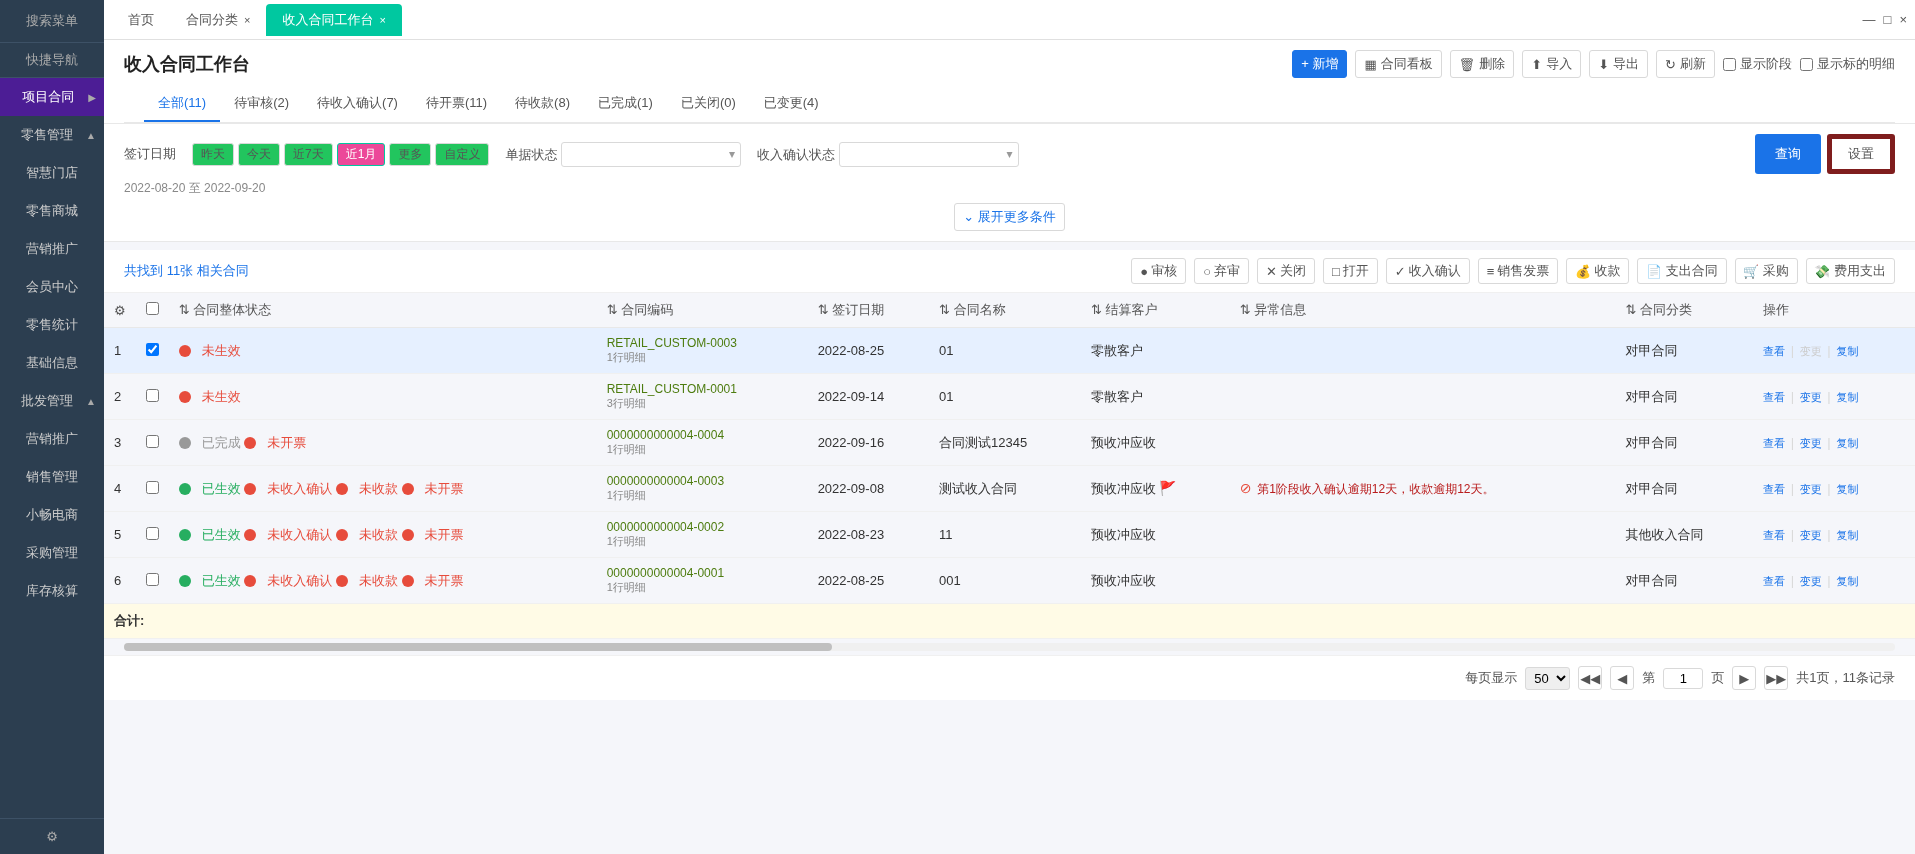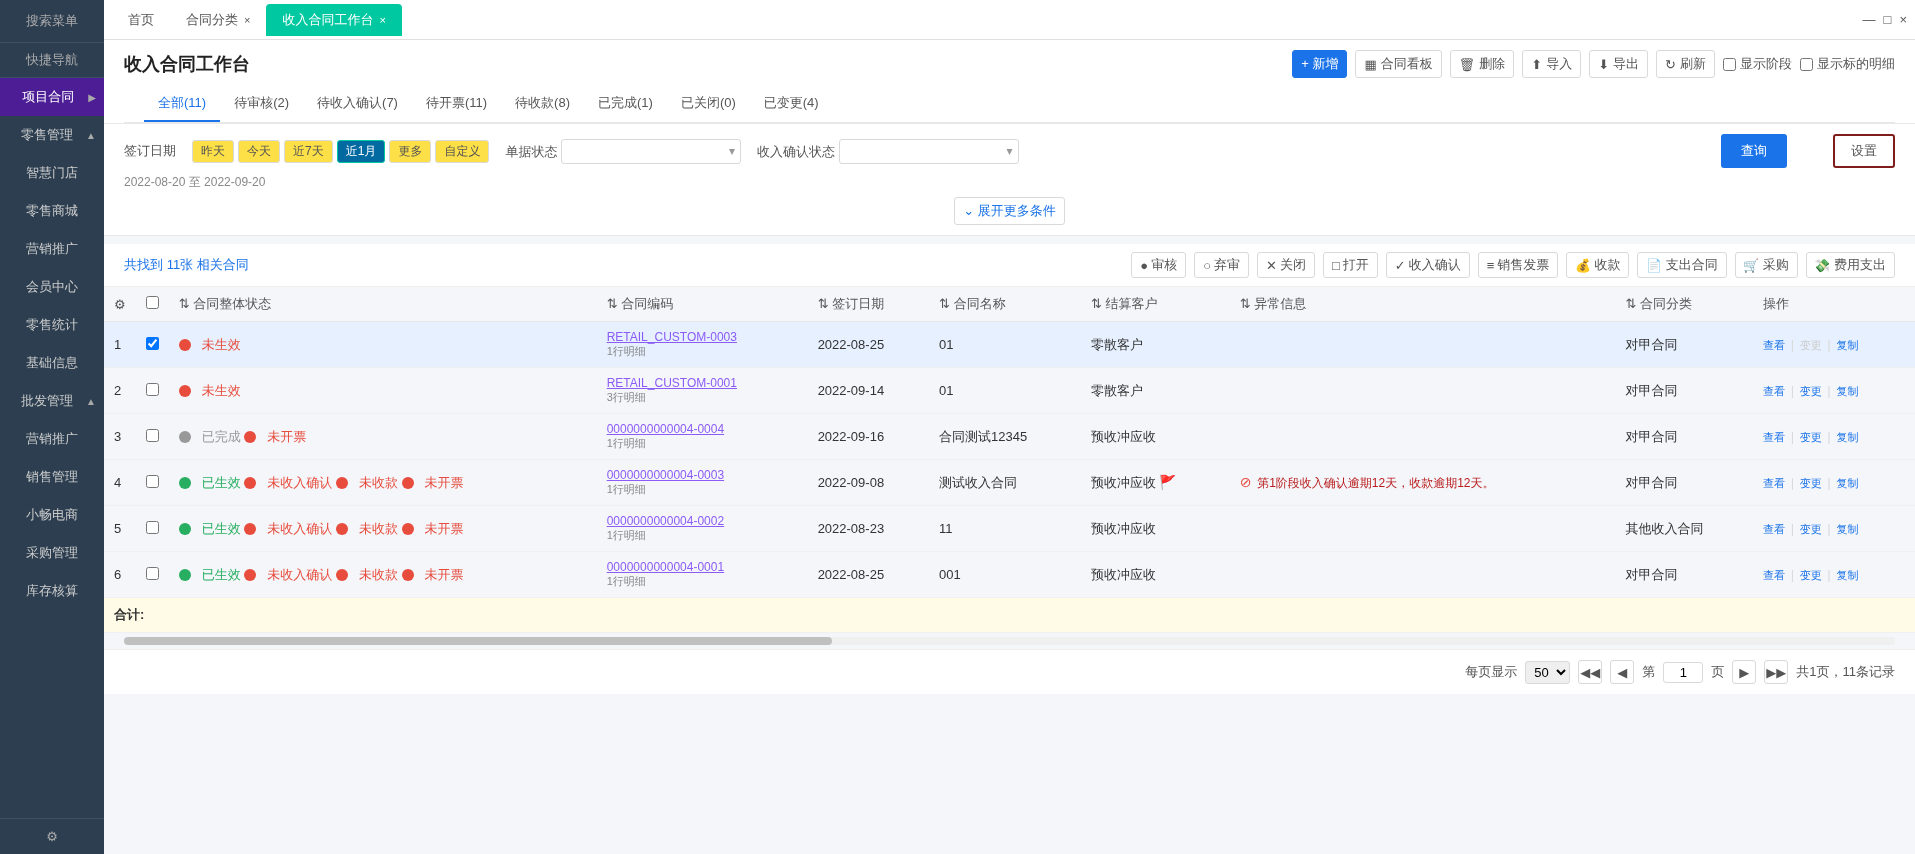--- a/index.html
+++ b/index.html
@@ -41,49 +41,49 @@
     
     .sub-tabs { display: flex; gap: 0; border-bottom: 1px solid #e8e8e8; background: #fff; padding: 0 20px; }
     .sub-tab { padding: 8px 14px; cursor: pointer; color: #555; border-bottom: 2px solid transparent; font-size: 13px; }
     .sub-tab.active { color: #1a73e8; border-bottom: 2px solid #1a73e8; }
 
     
     .filter-area { background: #fff; padding: 10px 20px; border-bottom: 1px solid #e8e8e8; margin-bottom: 8px; }
     .filter-row { display: flex; align-items: center; gap: 16px; flex-wrap: wrap; }
     .filter-label { color: #555; font-size: 13px; }
     .filter-date-btns { display: flex; gap: 4px; align-items: center; }
-    .date-btn { padding: 2px 8px; border: 1px solid #d9d9d9; border-radius: 3px; cursor: pointer; font-size: 12px; color: #555; background: #fde047; }
-    .date-btn.active { background: #0369a1; color: #fff; border-color: #00c8a0; }
+    .date-btn { padding: 2px 8px; border: 1px solid #d9d9d9; border-radius: 3px; cursor: pointer; font-size: 12px; color: #555; background: #22c55e; }
+    .date-btn.active { background: #ec4899; color: #fff; border-color: #00c8a0; }
     .date-range { color: #888; font-size: 12px; }
     .filter-select { border: 1px solid #d9d9d9; border-radius: 3px; padding: 4px 24px 4px 8px; font-size: 13px; color: #555; min-width: 180px; cursor: pointer; background: #fff; appearance: none; }
     .filter-select-wrapper { position: relative; display: inline-block; }
     .filter-select-wrapper::after { content: '▾'; position: absolute; right: 6px; top: 50%; transform: translateY(-50%); color: #999; pointer-events: none; font-size: 12px; }
     .expand-btn { color: #1a73e8; cursor: pointer; font-size: 13px; padding: 4px 8px; border: 1px solid #d9d9d9; border-radius: 3px; background: #fff; }
     .query-btn { background: #1a73e8; color: #fff; border: none; padding: 6px 20px; border-radius: 3px; cursor: pointer; font-size: 13px; }
-    .setting-btn { background: #fff; color: #555; border: 2px solid #7f1d1d; padding: 6px 16px; border-radius: 3px; cursor: pointer; font-size: 13px; margin-left: 40px; }
+    .setting-btn { background: #fff; color: #555; border: 5px solid #7f1d1d; padding: 6px 16px; border-radius: 3px; cursor: pointer; font-size: 13px; }
     .table-toolbar { display: flex; align-items: center; justify-content: space-between; padding: 8px 20px; background: #fff; border-bottom: 1px solid #f0f0f0; }
     .table-info { color: #555; font-size: 13px; }
     .table-info span { color: #1a73e8; }
     .table-actions { display: flex; gap: 8px; align-items: center; }
     .action-btn { display: flex; align-items: center; gap: 3px; color: #555; cursor: pointer; font-size: 12px; padding: 3px 8px; border: 1px solid #d9d9d9; border-radius: 3px; background: #fff; }
 
     
     .data-table { width: 100%; border-collapse: collapse; }
     .data-table th { background: #f5f6fa; border-bottom: 1px solid #e8e8e8; padding: 8px 10px; text-align: left; color: #555; font-weight: normal; font-size: 13px; white-space: nowrap; }
     .data-table td { border-bottom: 1px solid #f0f0f0; padding: 8px 10px; color: #333; font-size: 13px; vertical-align: middle; }
     .data-table tr.selected td { background: #e6f0ff; }
     .data-table tr.total-row td { background: #fffbe6; font-weight: bold; }
     .status-badge { display: inline-flex; align-items: center; gap: 11px; font-size: 12px; }
     .status-red { color: #e74c3c; }
     .status-green { color: #27ae60; }
     .status-circle { width: 12px; height: 12px; border-radius: 50%; display: inline-block; }
     .circle-red { background: #e74c3c; }
     .circle-green { background: #27ae60; }
     .circle-gray { background: #999; }
-    .link-text { color: #8b5cf6; text-decoration: underline; cursor: pointer; font-size: 12px; }
+    .link-text { color: #4d7c0f; cursor: pointer; font-size: 12px; }
     .sub-text { color: #888; font-size: 11px; }
     .op-btn { color: #1a73e8; cursor: pointer; font-size: 11px; }
     .op-btn.disabled { color: #ccc; cursor: default; }
     .op-sep { color: #d9d9d9; margin: 0 2px; }
     .error-text { color: #b91c1c; font-size: 12px; }
     .error-icon { color: #e74c3c; font-size: 14px; margin-right: 2px; }
     .warn-icon { color: #e74c3c; font-size: 12px; }
 
     
     .pagination { display: flex; align-items: center; justify-content: flex-end; padding: 10px 20px; background: #fff; border-top: 1px solid #f0f0f0; gap: 8px; }

